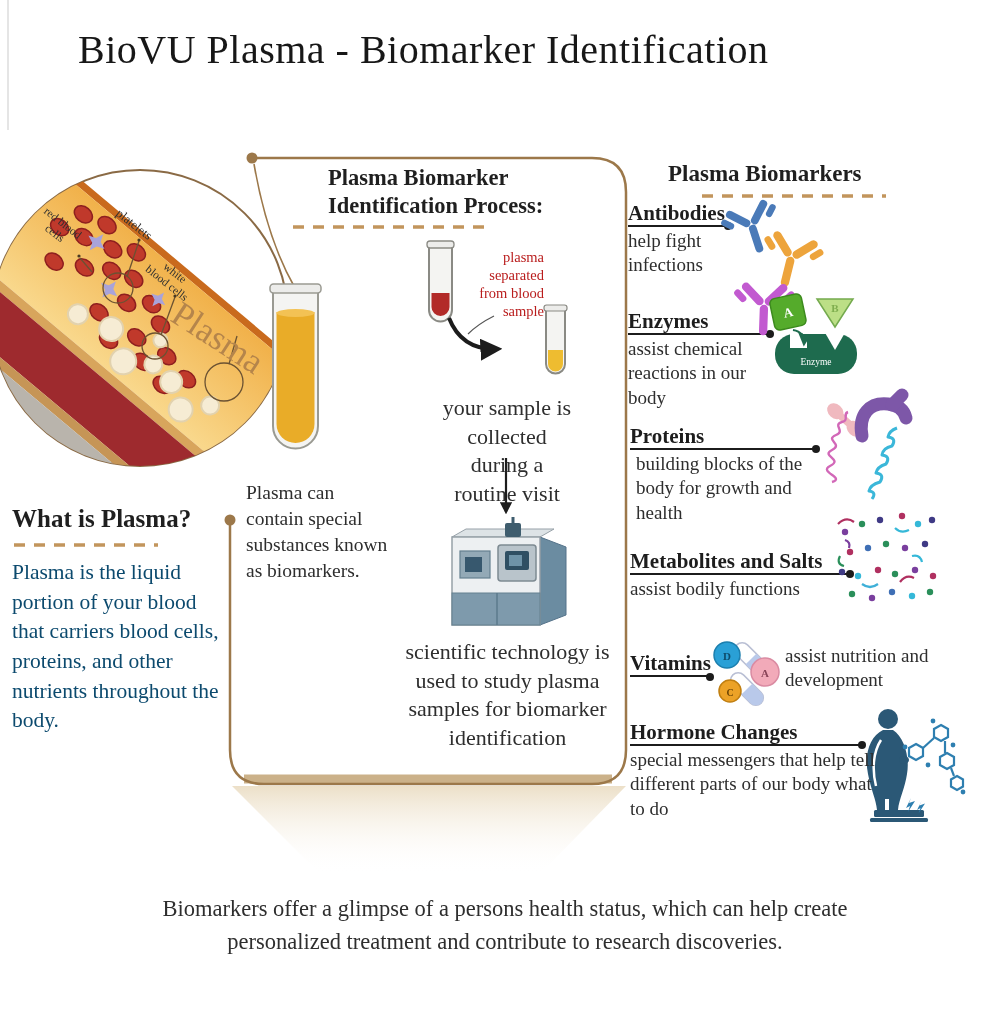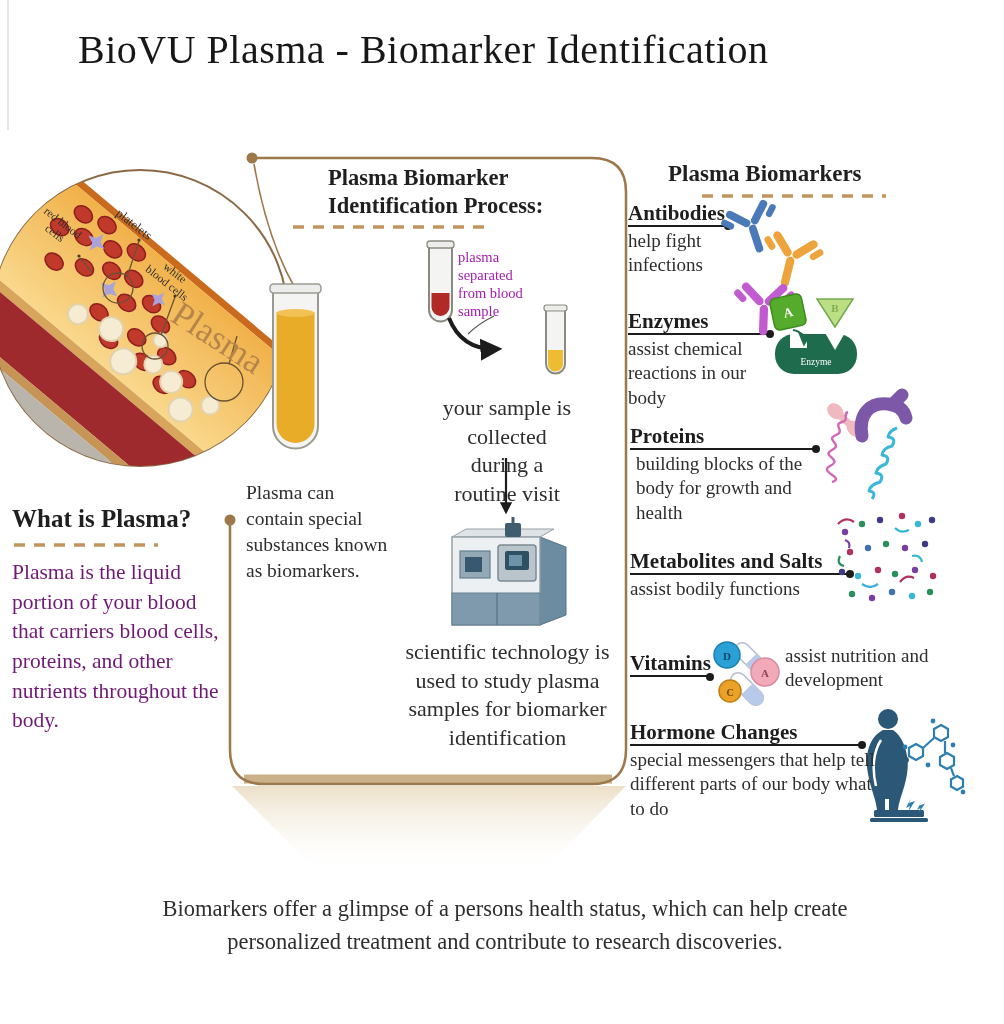--- a/index.html
+++ b/index.html
@@ -9,22 +9,22 @@
   }
   .abs{position:absolute;}
   #art{position:absolute;left:0;top:0;width:1004px;height:1024px;}
   .title{font-size:40px;letter-spacing:.5px;color:#171717;white-space:nowrap;}
   .h-process{font-size:22.5px;font-weight:bold;line-height:1.24;color:#1f1f1f;margin-left:40px;}
   .h-side{font-size:23px;font-weight:bold;color:#1f1f1f;white-space:nowrap;}
   .h-what{font-size:25px;font-weight:bold;color:#1f1f1f;white-space:nowrap;}
   .bm-label{font-size:21px;font-weight:bold;color:#1d1d1d;white-space:nowrap;}
   .bm-desc{font-size:19px;line-height:1.28;color:#2e2e2e;}
   .cap{font-size:22px;line-height:1.3;text-align:center;color:#2e2e2e;}
-  .small-cap{font-size:14.5px;line-height:1.25;text-align:left;color:#a21caf;}
-  .para{font-size:21.5px;line-height:1.38;color:#701a75;}
+  .small-cap{font-size:14.5px;line-height:1.25;text-align:right;color:#b91c1c;}
+  .para{font-size:21.5px;line-height:1.38;color:#0c4a6e;}
   .note{font-size:19.5px;line-height:1.33;color:#2e2e2e;}
   .footer{font-size:22.5px;line-height:1.45;text-align:center;color:#2e2e2e;}
   .rot{transform-origin:0 0;white-space:pre-line;line-height:1.12;color:#2f2f2f;text-align:center;}
   .plasma-word{transform-origin:0 0;font-size:35px;color:#b5854b;white-space:nowrap;}
 </style>
 </head>
 <body>
 
 <svg id="art" viewBox="0 0 1004 1024" xmlns="http://www.w3.org/2000/svg">
   <defs>

